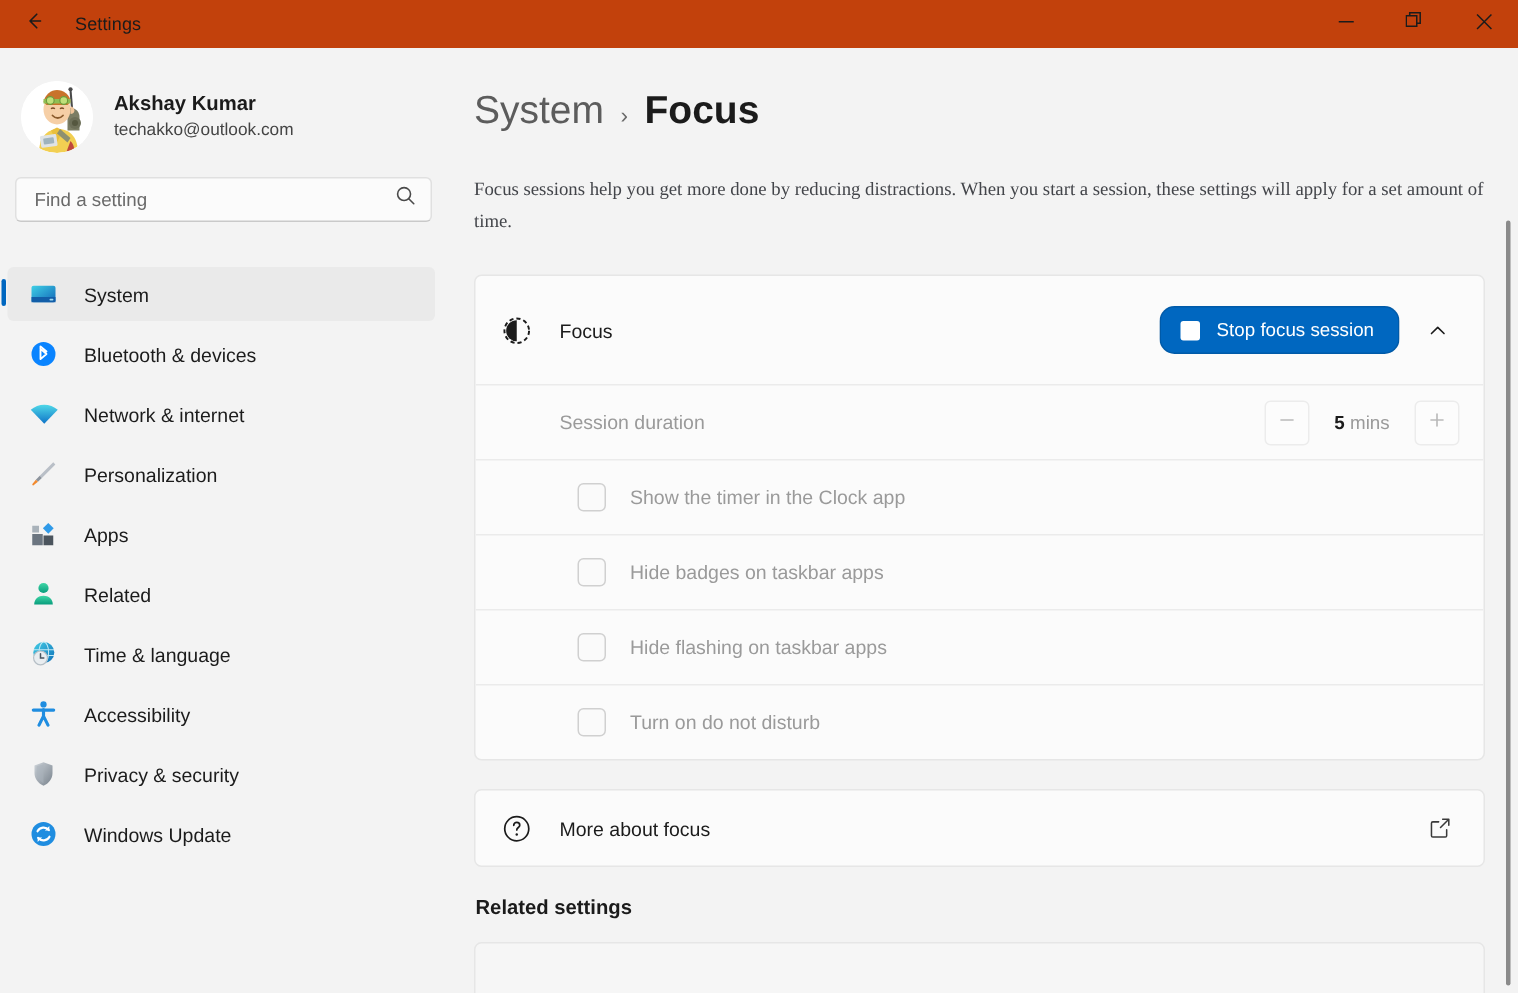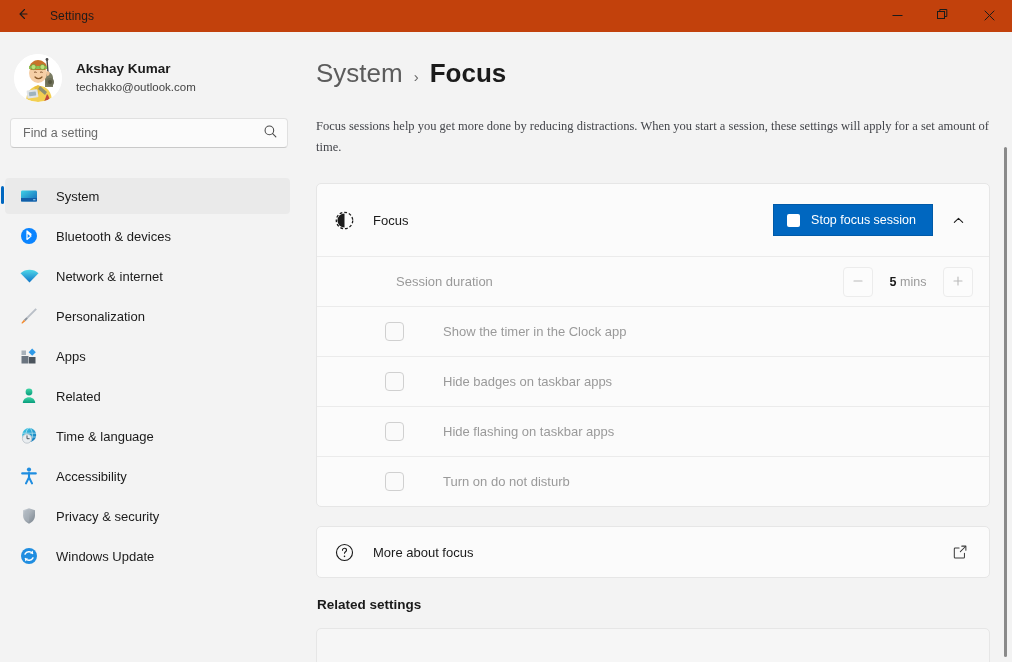--- a/index.html
+++ b/index.html
@@ -172,41 +172,41 @@
     margin-bottom: 19px;
     overflow: hidden;
   }
 
   .row {
     display: flex;
     align-items: center;
     min-height: 50px;
     padding: 0 16px 0 14px;
   }
-  .row + .row { border-top: 1px solid #ebebeb; gap: 23px; }
+  .row + .row { border-top: 1px solid #ebebeb; }
 
   .row-hero { min-height: 72px; }
 
   .row-icon {
     width: 26px; height: 26px;
     flex: 0 0 26px;
     display: flex; align-items: center; justify-content: center;
     margin-right: 16px;
   }
   .row-label { font-size: 13px; color: #1b1b1b; }
   .row-label.muted { color: #9a9a9a; }
   .row-spacer { flex: 1; }
 
   
   #stop-focus-button {
     height: 32px;
     background: #0067c0;
     color: #fff;
     border: 1px solid rgba(0,0,0,.12);
-    border-radius: 0;
+    border-radius: 10px;
     display: inline-flex;
     align-items: center;
     gap: 11px;
     padding: 0 16px 0 13px;
     font-family: "Liberation Sans", sans-serif;
     font-size: 12.5px;
     cursor: pointer;
   }
   #stop-square {
     width: 13px; height: 13px;

